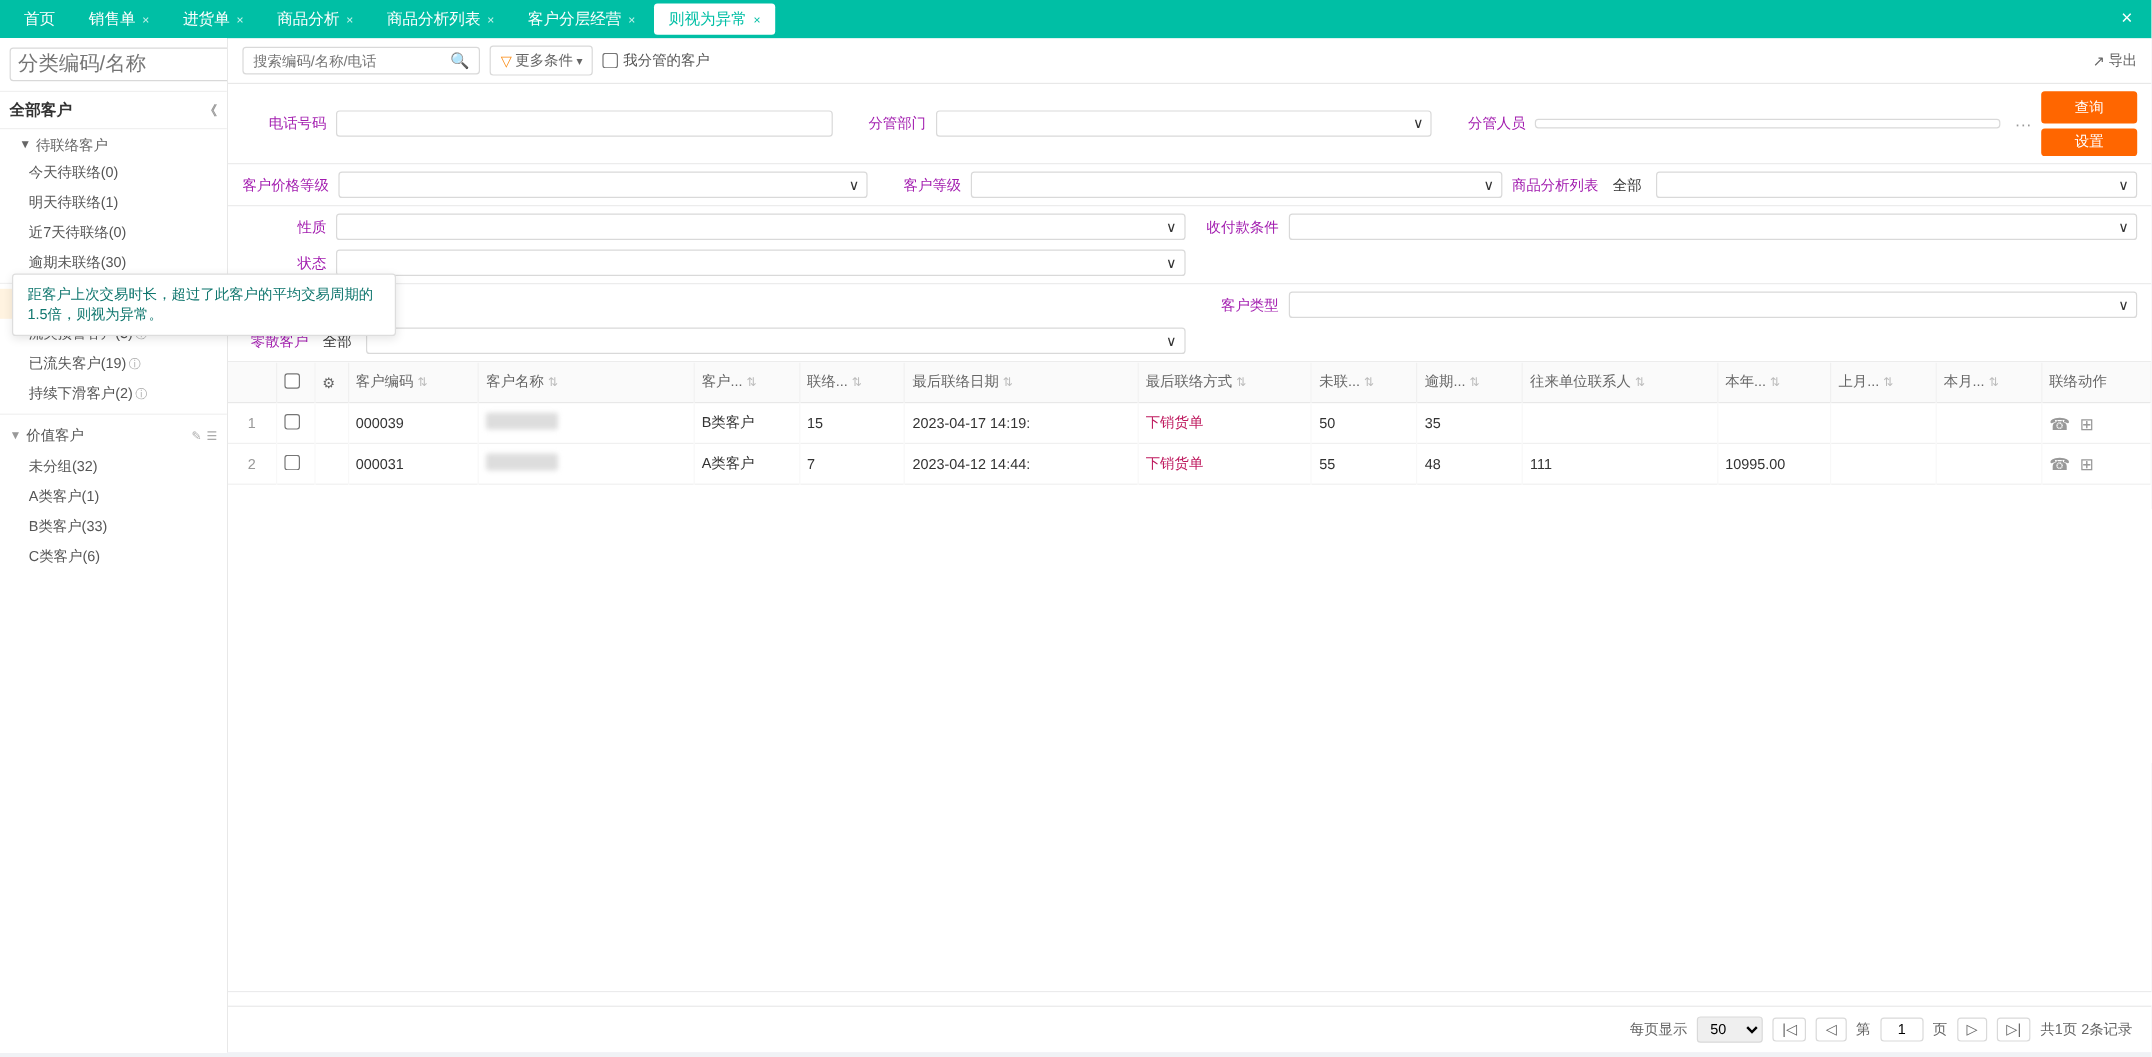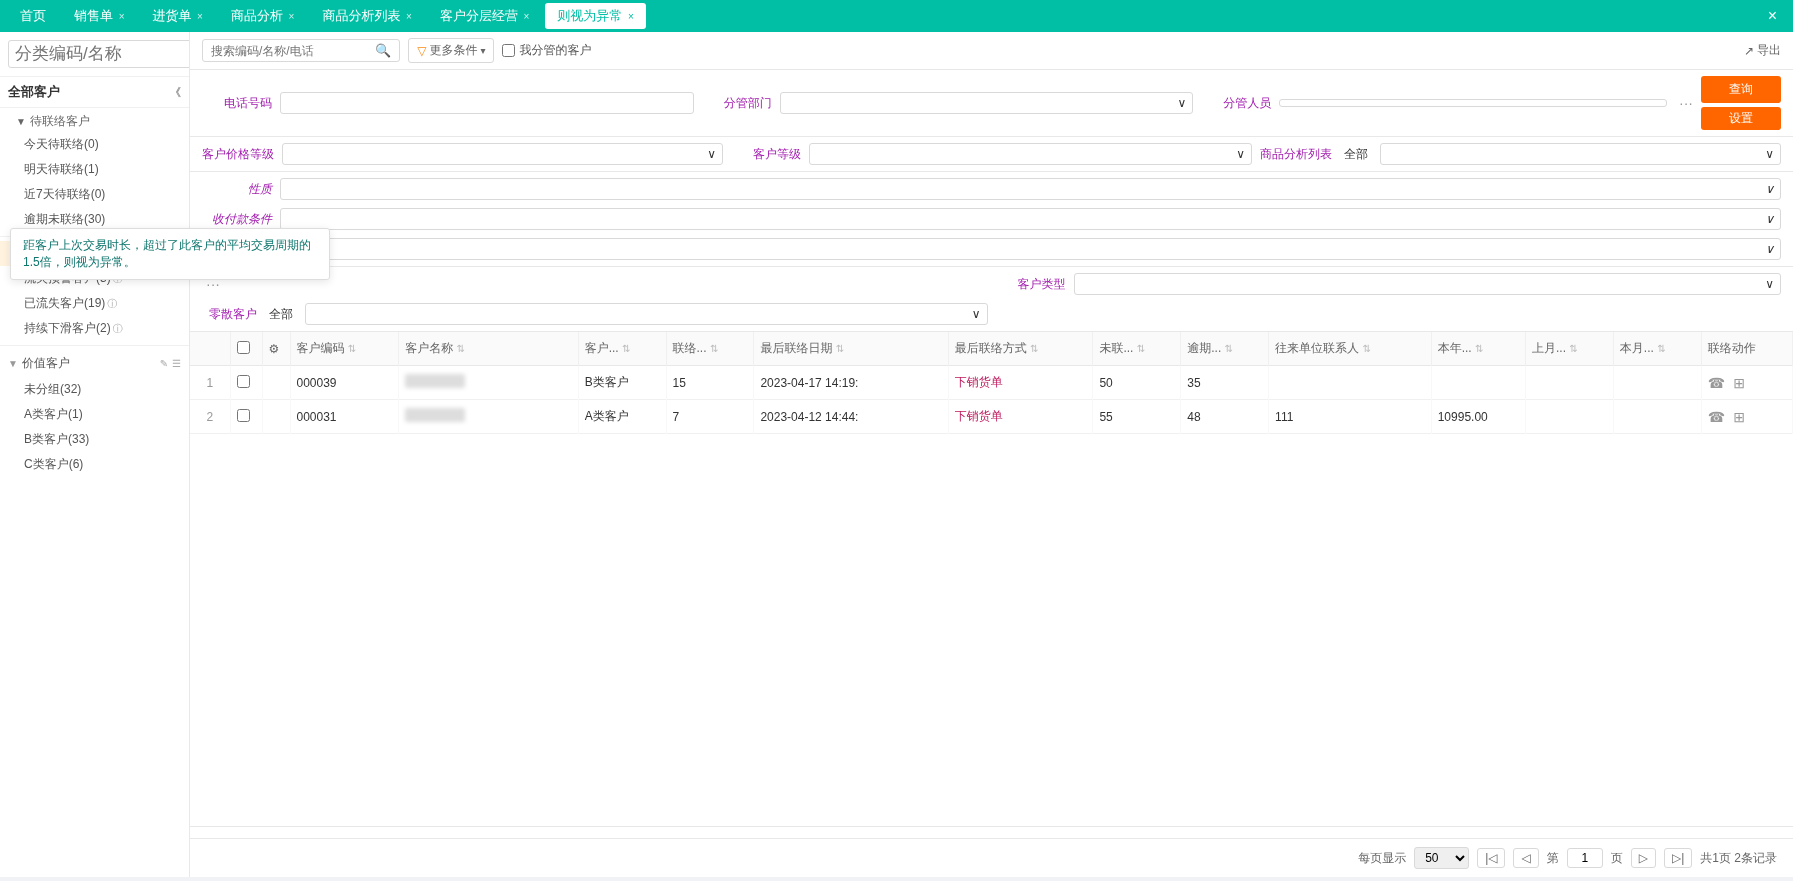--- a/index.html
+++ b/index.html
@@ -360,21 +360,21 @@
       <div class="filter-row-inline">
         <span class="filter-label">商品分析列表</span>
         <span style="margin-left:4px;">全部</span>
         <div class="filter-select" style="flex:1; margin-left:4px;">
           <span></span>
           <span>∨</span>
         </div>
       </div>
     </div>
 
-    <div style="background:#fff; padding:6px 12px; border-bottom:1px solid #e8e8e8; display:grid; grid-template-columns: 1fr; gap:8px; align-items:center;font-style:italic;">
+    <div style="background:#fff; padding:6px 12px; border-bottom:1px solid #e8e8e8; display:grid; grid-template-columns: 1fr 1fr; gap:8px; align-items:center;">
       <div class="filter-row">
         <span class="filter-label">性质</span>
         <div class="filter-select" style="flex:1">
           <span></span>
           <span>∨</span>
         </div>
       </div>
       <div class="filter-row">
         <span class="filter-label">收付款条件</span>
         <div class="filter-select" style="flex:1">

